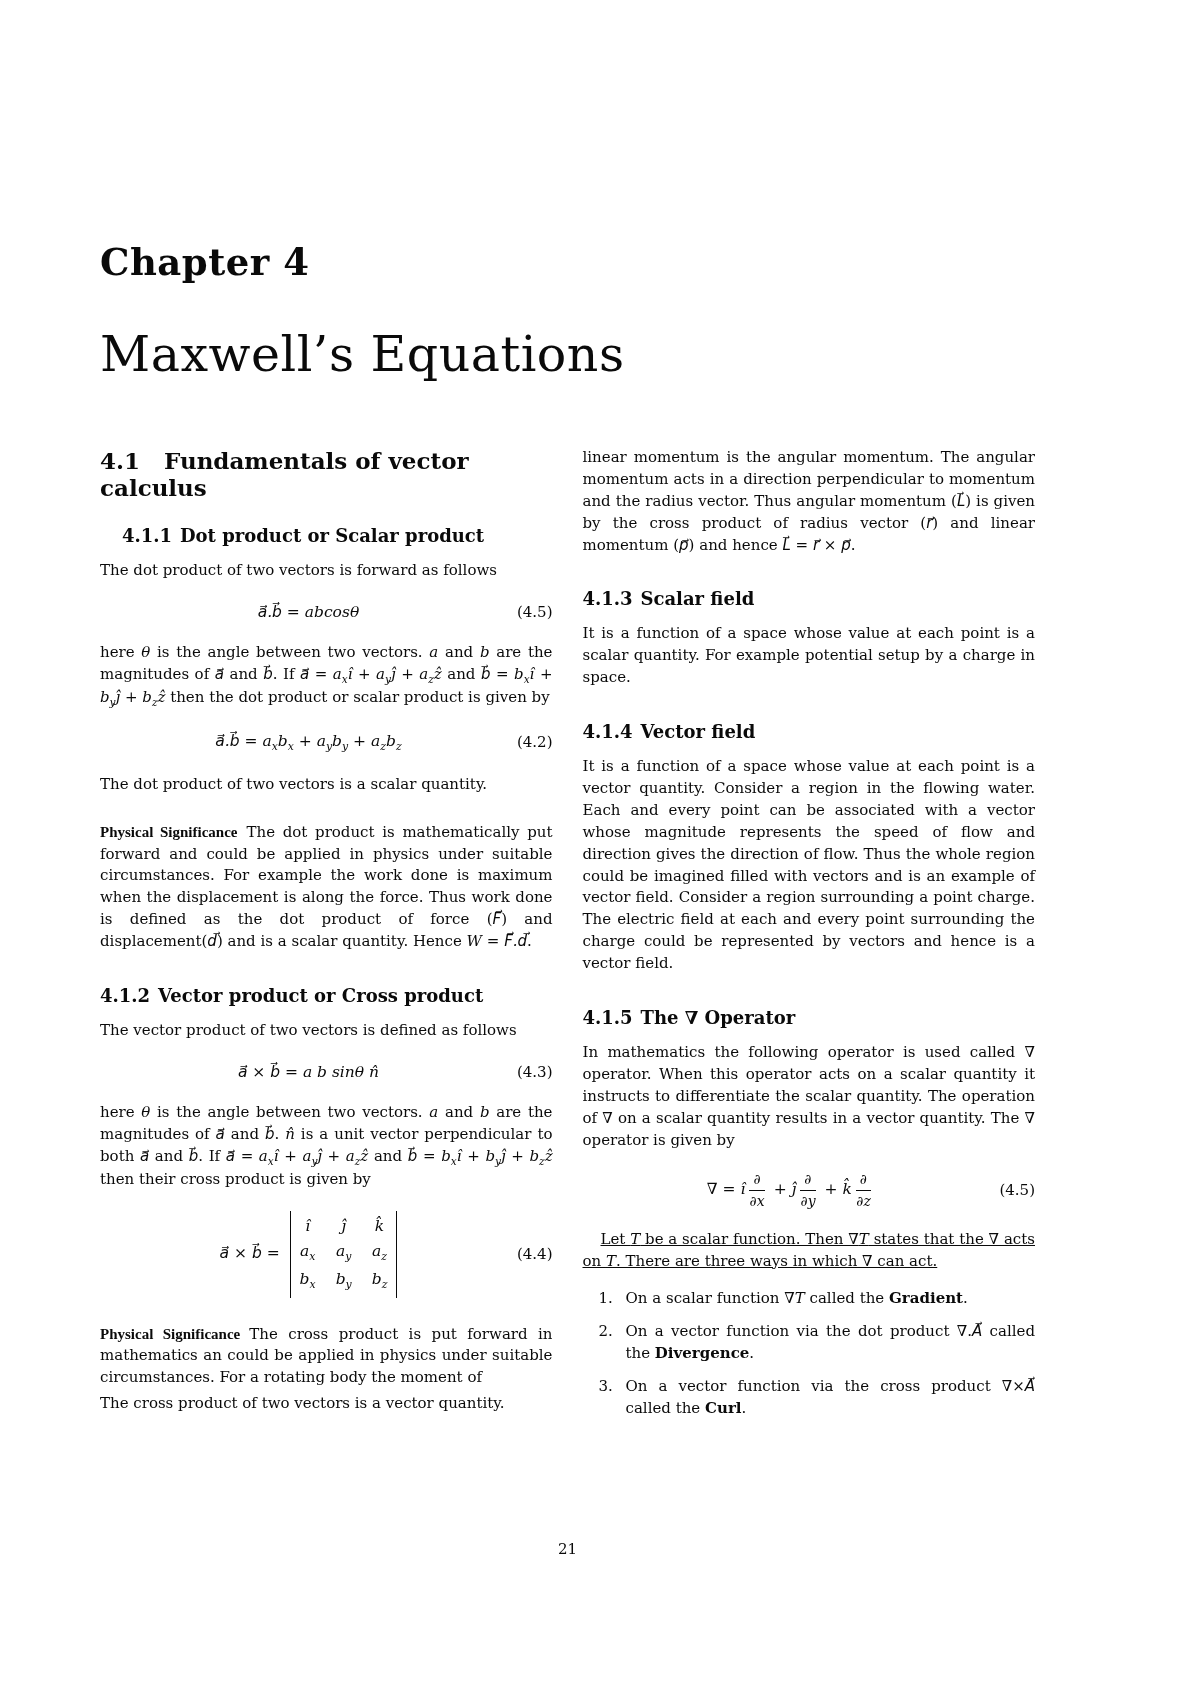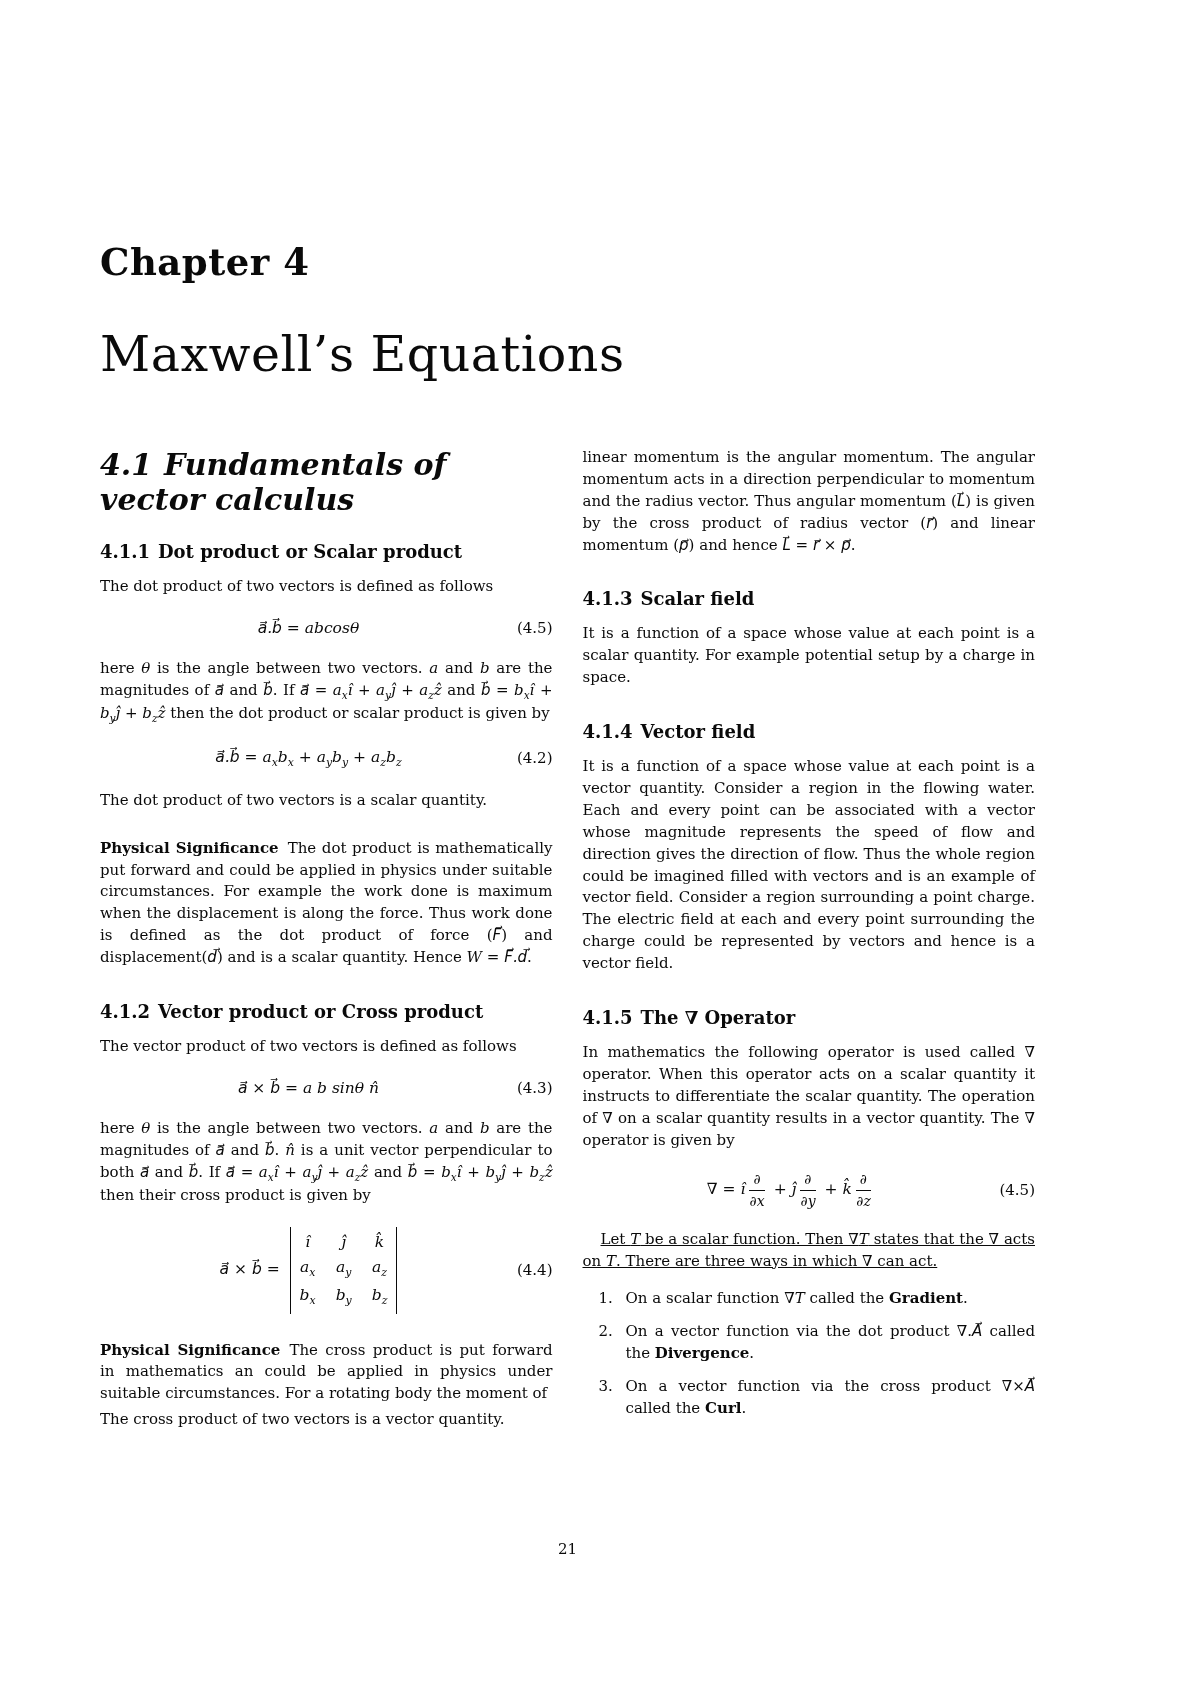--- a/index.html
+++ b/index.html
@@ -29,41 +29,40 @@
     font-weight: normal;
     margin: 0 0 64px 0;
     letter-spacing: 0.5px;
   }
   .columns {
     display: grid;
     grid-template-columns: 1fr 1fr;
     column-gap: 30px;
   }
   .sec-heading {
-    font-size: 30px;
+    font-size: 23px;
     font-weight: bold;
     margin: 0 0 24px 0;
-    font-style: italic;
   }
   .sec-heading .h-num { display: inline-block; min-width: 64px; }
   .sub-heading {
     font-size: 18px;
     font-weight: bold;
     margin: 32px 0 14px 0;
   }
   .sub-heading .h-num { display: inline-block; min-width: 58px; }
-  .sec-heading + .sub-heading { margin-top: 20px; }
+  .sec-heading + .sub-heading { margin-top: 20px; margin-left: 22px; }
   .para {
     font-size: 15px;
     line-height: 1.46;
     text-align: justify;
     margin: 0 0 4px 0;
   }
   .para.phys { margin-top: 26px; }
-  .para.phys b { margin-right: 9px; }
+  .para.phys b { margin-right: 9px; font-family: Liberation Serif, serif; }
   .para.indent { text-indent: 18px; text-decoration: underline; }
   .equation {
     display: flex;
     align-items: center;
     margin: 20px 0;
     font-size: 15.5px;
   }
   .eq-body { flex: 1; text-align: center; line-height: 1.3; }
   .eq-tag { font-size: 15px; }
   .mi { font-style: italic; }
@@ -113,21 +112,21 @@
   <h2 class="chapter-title">Maxwell’s Equations</h2>
 
   <div class="columns">
 
     <section class="col">
 
       <h3 class="sec-heading"><span class="h-num">4.1</span><span>Fundamentals of vector calculus</span></h3>
 
       <h4 class="sub-heading"><span class="h-num">4.1.1</span><span>Dot product or Scalar product</span></h4>
 
-      <p class="para">The dot product of two vectors is defined as follows</p>
+      <p class="para">The dot product of two vectors is forward as follows</p>
 
       <div class="equation">
         <span class="eq-body"><span class="mi">a⃗.b⃗ = abcosθ</span></span>
         <span class="eq-tag">(4.5)</span>
       </div>
 
       <p class="para">here <span class="mi">θ</span> is the angle between two vectors. <span class="mi">a</span> and <span class="mi">b</span> are the magnitudes of <span class="mi">a⃗</span> and <span class="mi">b⃗</span>. If <span class="mi">a⃗</span> = <span class="mi">a</span><sub>x</sub><span class="mi">î</span> + <span class="mi">a</span><sub>y</sub><span class="mi">ĵ</span> + <span class="mi">a</span><sub>z</sub><span class="mi">ẑ</span> and <span class="mi">b⃗</span> = <span class="mi">b</span><sub>x</sub><span class="mi">î</span> + <span class="mi">b</span><sub>y</sub><span class="mi">ĵ</span> + <span class="mi">b</span><sub>z</sub><span class="mi">ẑ</span> then the dot product or scalar product is given by</p>
 
       <div class="equation">
         <span class="eq-body"><span class="mi">a⃗.b⃗ = a</span><sub>x</sub><span class="mi">b</span><sub>x</sub><span class="mi"> + a</span><sub>y</sub><span class="mi">b</span><sub>y</sub><span class="mi"> + a</span><sub>z</sub><span class="mi">b</span><sub>z</sub></span>

